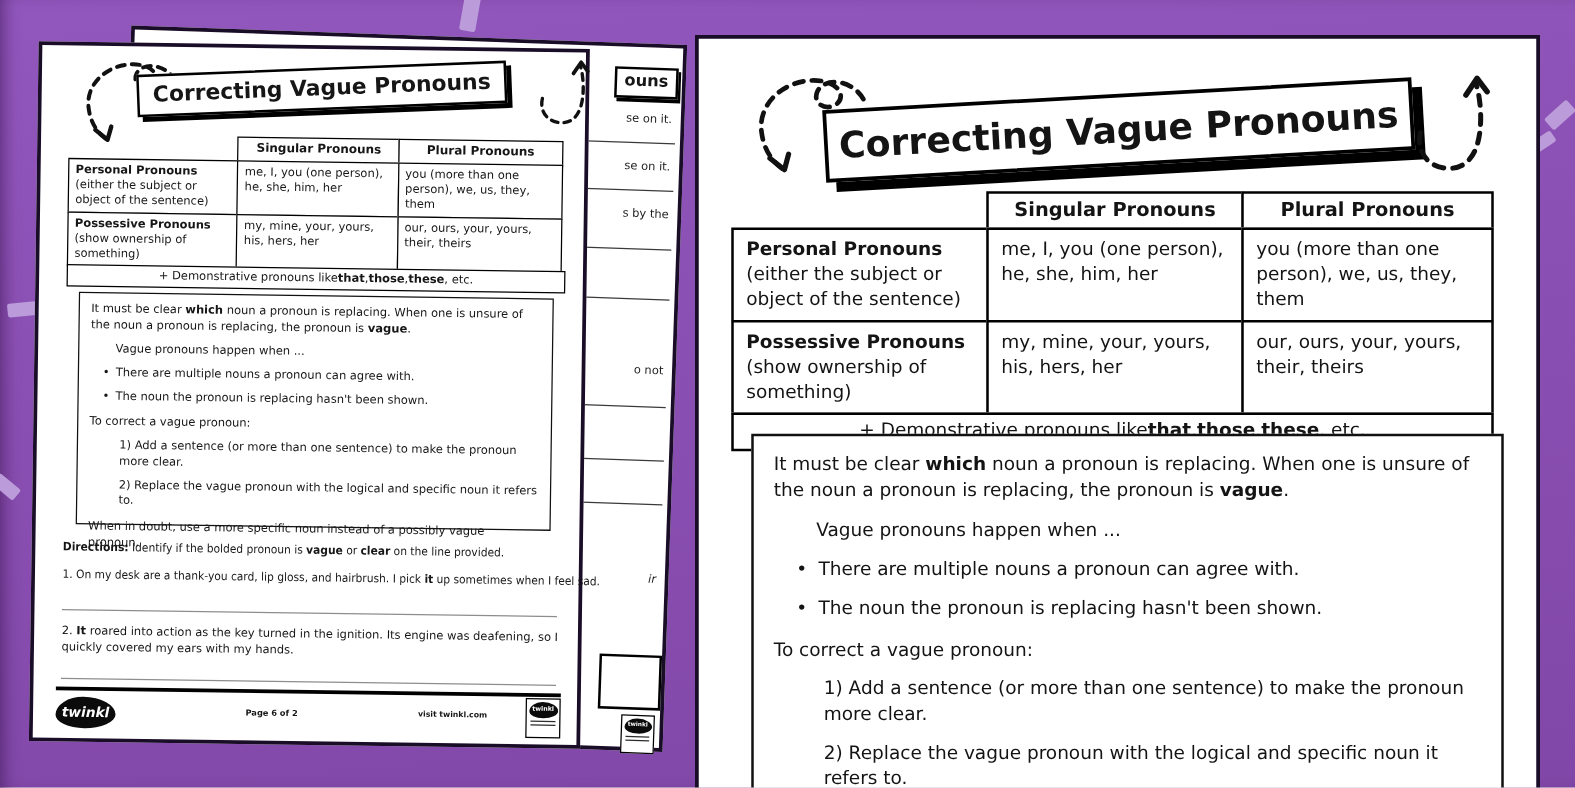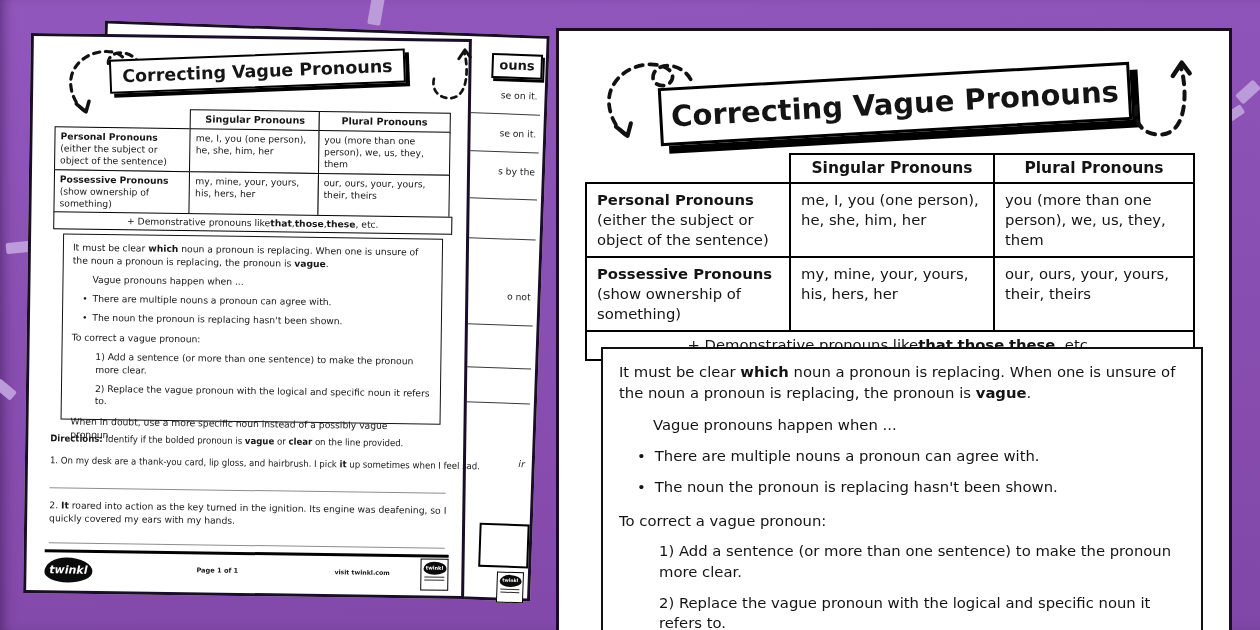--- a/index.html
+++ b/index.html
@@ -154,21 +154,21 @@
     </div>
 
     <div class="fit" style="position:absolute;left:22px;top:396px;"><span class="b">Directions:</span><span> Identify if the bolded pronoun is </span><span class="b">vague</span><span> or </span><span class="b">clear</span><span> on the line provided.</span></div>
     <div class="fit" style="position:absolute;left:22px;top:418px;"><span>1. On my desk are a thank-you card, lip gloss, and hairbrush. I pick </span><span class="b">it</span><span> up sometimes when I feel sad.</span></div>
     <div class="ansline" style="left:22px;top:451px;width:396px;"></div>
     <div style="position:absolute;left:22px;top:463px;width:400px;"><span>2. </span><span class="b">It</span><span> roared into action as the key turned in the ignition. Its engine was deafening, so I quickly covered my ears with my hands.</span></div>
     <div class="ansline" style="left:22px;top:506px;width:396px;"></div>
 
     <div class="fbar" style="left:18px;top:513px;width:404px;"></div>
     <div class="blob" style="position:absolute;left:18px;top:521px;width:48px;height:25px;font-size:11px;font-style:italic;">twinkl</div>
-    <span style="position:absolute;left:170px;top:528px;font-size:6.6px;font-weight:bold;">Page 1 of 1</span>
+    <span style="position:absolute;left:170px;top:528px;font-size:6.6px;font-weight:bold;">Page 6 of 2</span>
     <span style="position:absolute;left:308px;top:528px;font-size:6.2px;font-weight:bold;">visit twinkl.com</span>
     <div class="stamp" style="left:394px;top:517px;width:28px;height:32px;">
       <div class="blob" style="width:23px;height:13px;font-size:5px;">twinkl</div>
       <div class="sline"></div>
       <div class="sline"></div>
     </div>
   </div>
 
   <div class="sheet pg-lg" style="left:556px;top:28px;width:676px;height:640px;border-width:3.5px;">
 

